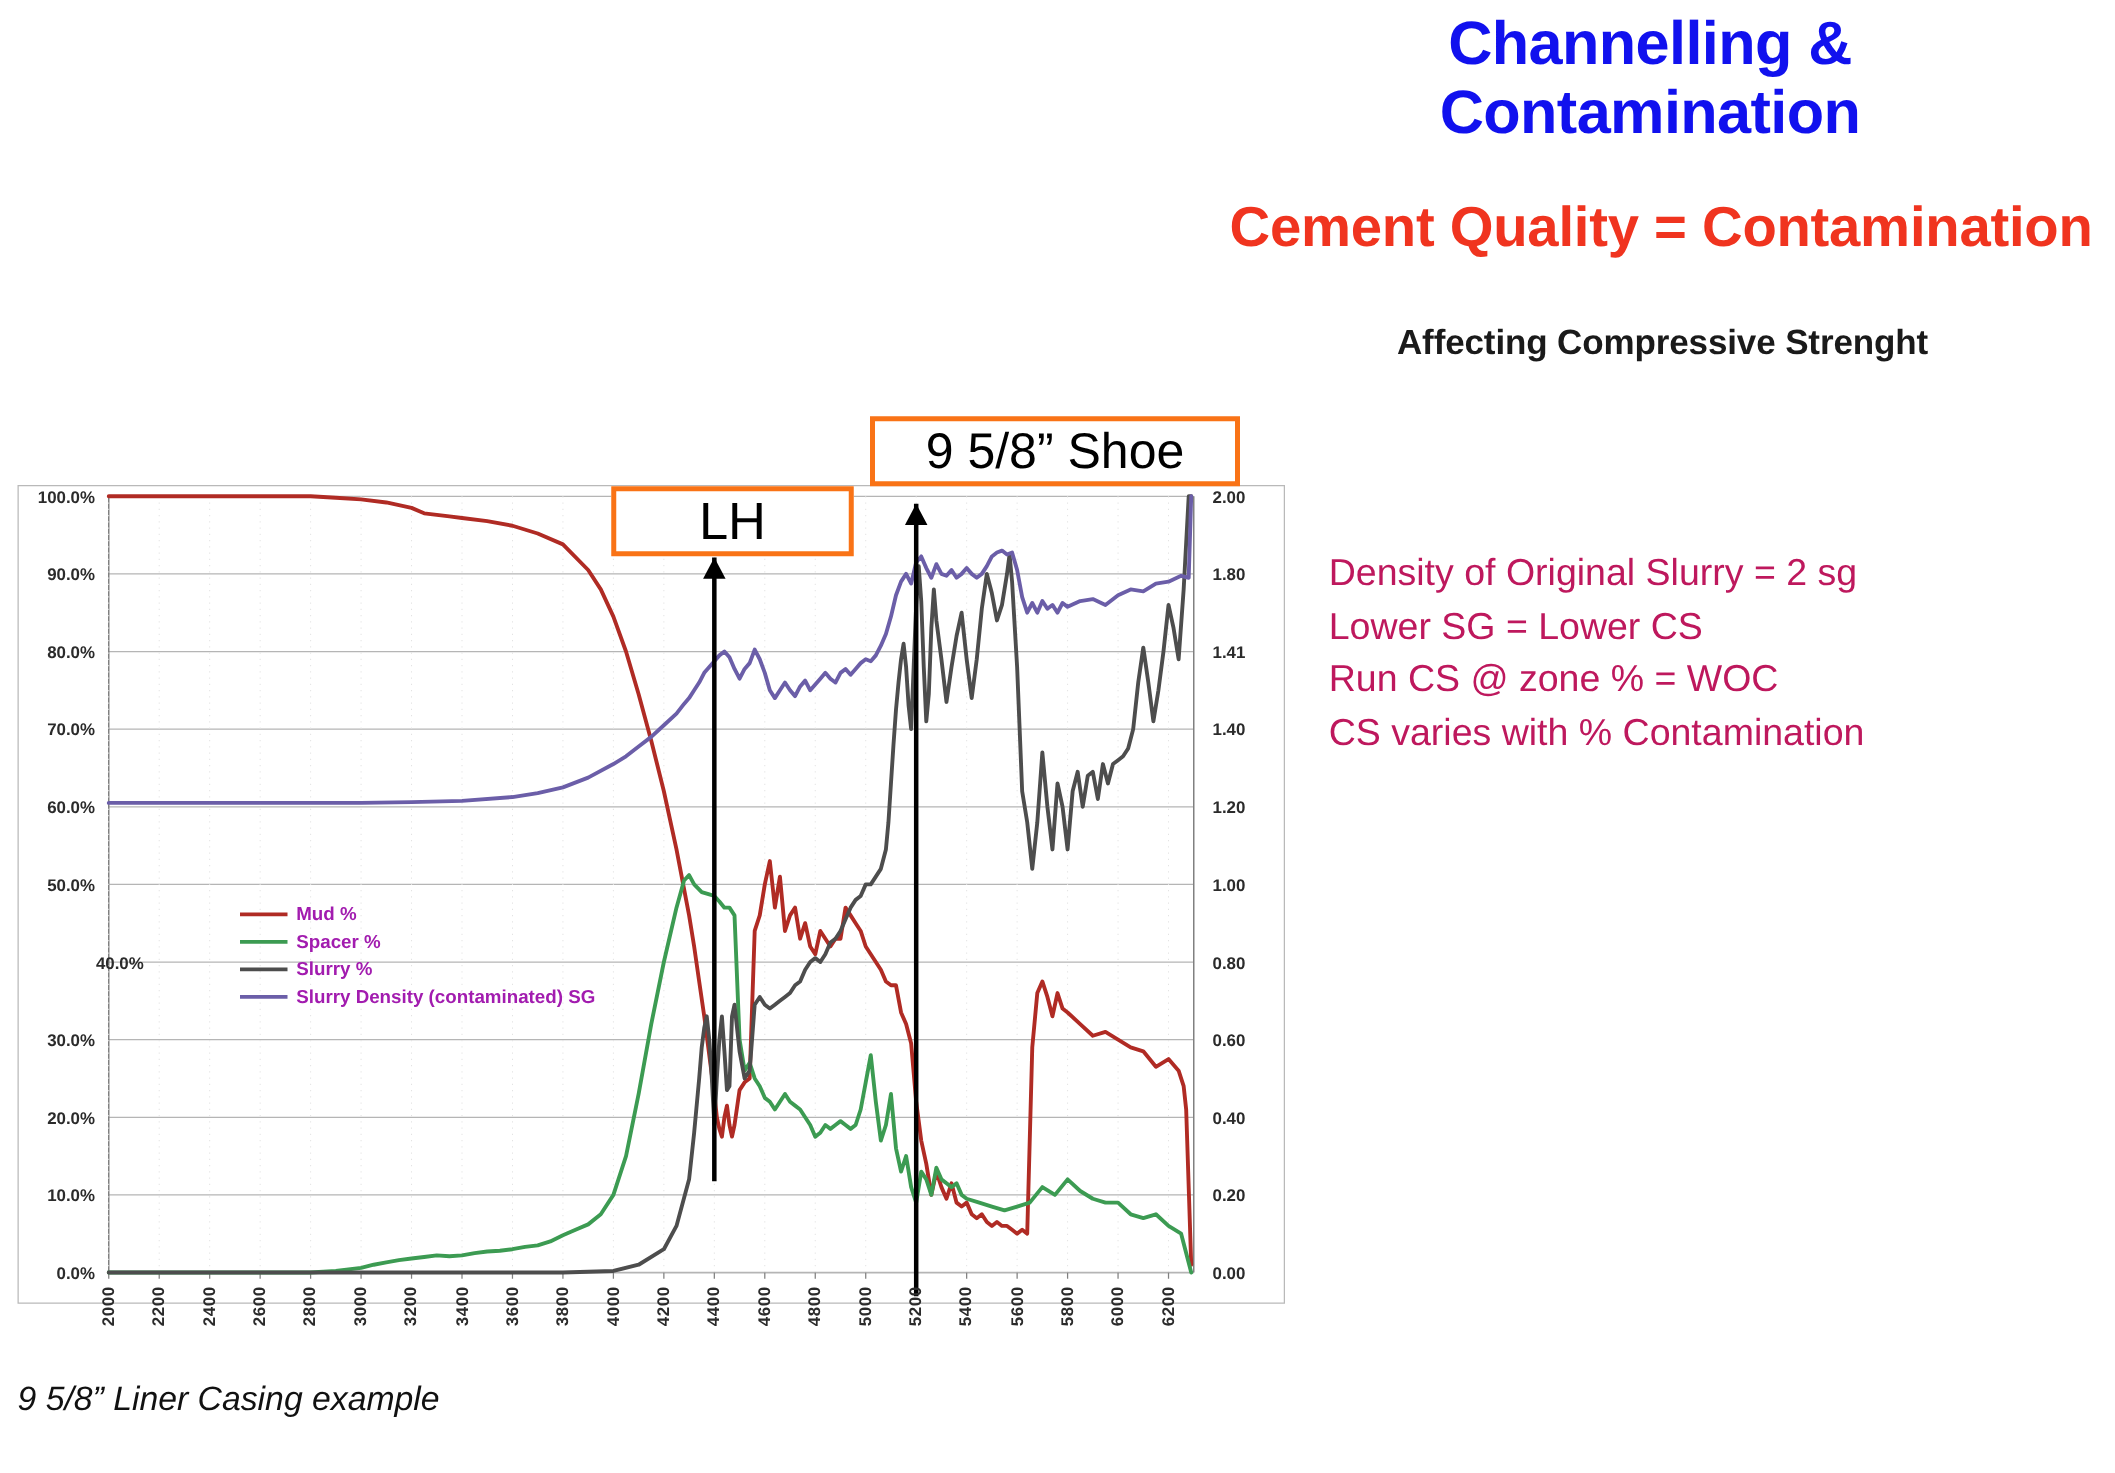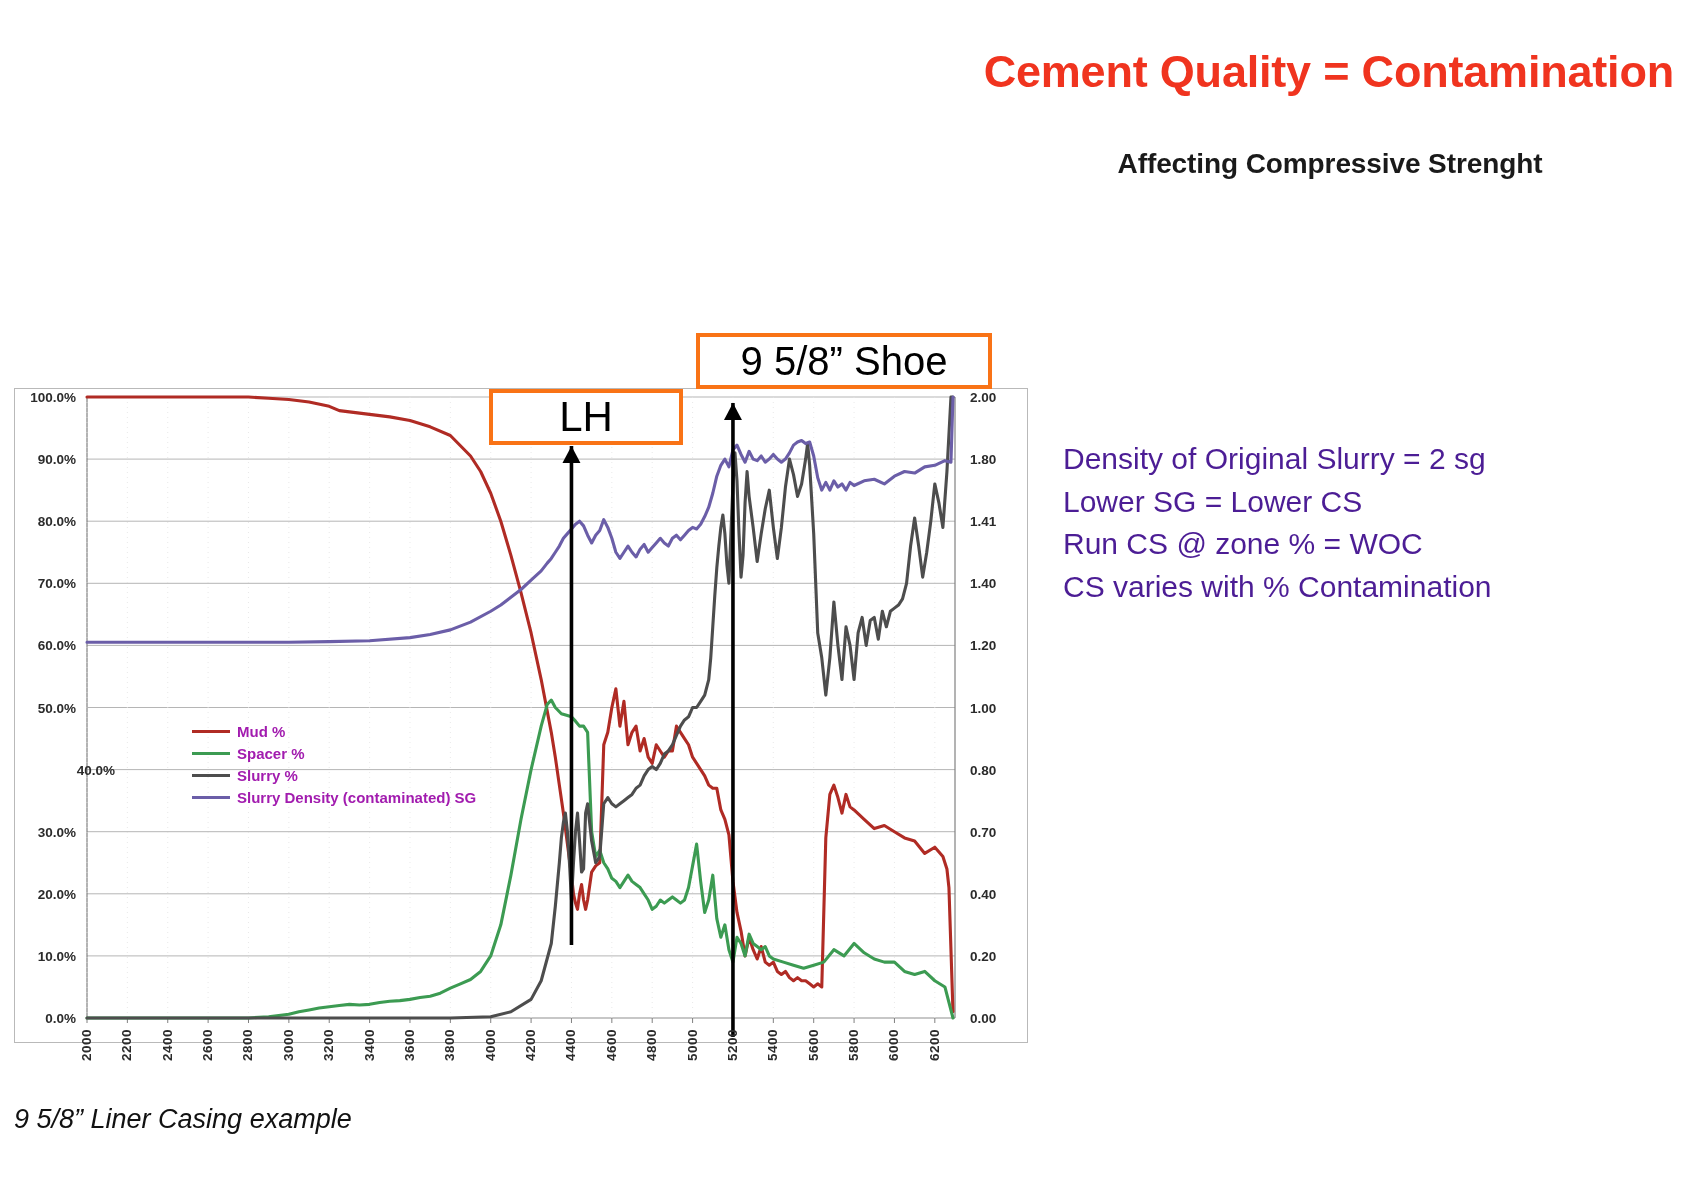--- a/index.html
+++ b/index.html
@@ -59,21 +59,21 @@
   
   #notes {
     position: absolute;
     left: 1063px;
     top: 438px;
     width: 600px;
   }
   .note-line {
     font-family: "Liberation Sans", sans-serif;
     font-size: 30px;
-    color: #4c1d95;
+    color: #be185d;
     line-height: 1.42;
     white-space: nowrap;
   }
 
   
   #chart-area {
     position: absolute;
     left: 14px;
     top: 388px;
     width: 1016px;
@@ -177,20 +177,24 @@
     color: #111;
     white-space: nowrap;
   }
 
   svg { display: block; }
 </style>
 </head>
 <body>
 
 <div id="title-block">
+  <h1 id="main-title">
+    <span>Channelling &amp;</span><br>
+    <span>Contamination</span>
+  </h1>
   <div id="subtitle">Cement Quality = Contamination</div>
   <div id="subtitle2">Affecting Compressive Strenght</div>
 </div>
 
 <div id="notes">
   <div class="note-line">Density of Original Slurry = 2 sg</div>
   <div class="note-line">Lower SG = Lower CS</div>
   <div class="note-line">Run CS @ zone % = WOC</div>
   <div class="note-line">CS varies with % Contamination</div>
 </div>
@@ -295,21 +299,21 @@
       <div class="axis-label y-left-label" style="left: 0px; top: 250.4px;">60.0%</div>
       <div class="axis-label y-left-label" style="left: 0px; top: 188.3px;">70.0%</div>
       <div class="axis-label y-left-label" style="left: 0px; top: 126.2px;">80.0%</div>
       <div class="axis-label y-left-label" style="left: 0px; top: 64.1px;">90.0%</div>
       <div class="axis-label y-left-label" style="left: 0px; top: 2px;">100.0%</div>
     </div>
   <div id="y-right-ticks">
       <div class="axis-label y-right-label" style="left: 956px; top: 623px;">0.00</div>
       <div class="axis-label y-right-label" style="left: 956px; top: 560.9px;">0.20</div>
       <div class="axis-label y-right-label" style="left: 956px; top: 498.8px;">0.40</div>
-      <div class="axis-label y-right-label" style="left: 956px; top: 436.7px;">0.70</div>
+      <div class="axis-label y-right-label" style="left: 956px; top: 436.7px;">0.60</div>
       <div class="axis-label y-right-label" style="left: 956px; top: 374.6px;">0.80</div>
       <div class="axis-label y-right-label" style="left: 956px; top: 312.5px;">1.00</div>
       <div class="axis-label y-right-label" style="left: 956px; top: 250.4px;">1.20</div>
       <div class="axis-label y-right-label" style="left: 956px; top: 188.3px;">1.40</div>
       <div class="axis-label y-right-label" style="left: 956px; top: 126.2px;">1.41</div>
       <div class="axis-label y-right-label" style="left: 956px; top: 64.1px;">1.80</div>
       <div class="axis-label y-right-label" style="left: 956px; top: 2px;">2.00</div>
     </div>
   <div id="x-ticks">
       <div class="x-tick-label" style="left: 65px; top: 641px;">2000</div>

